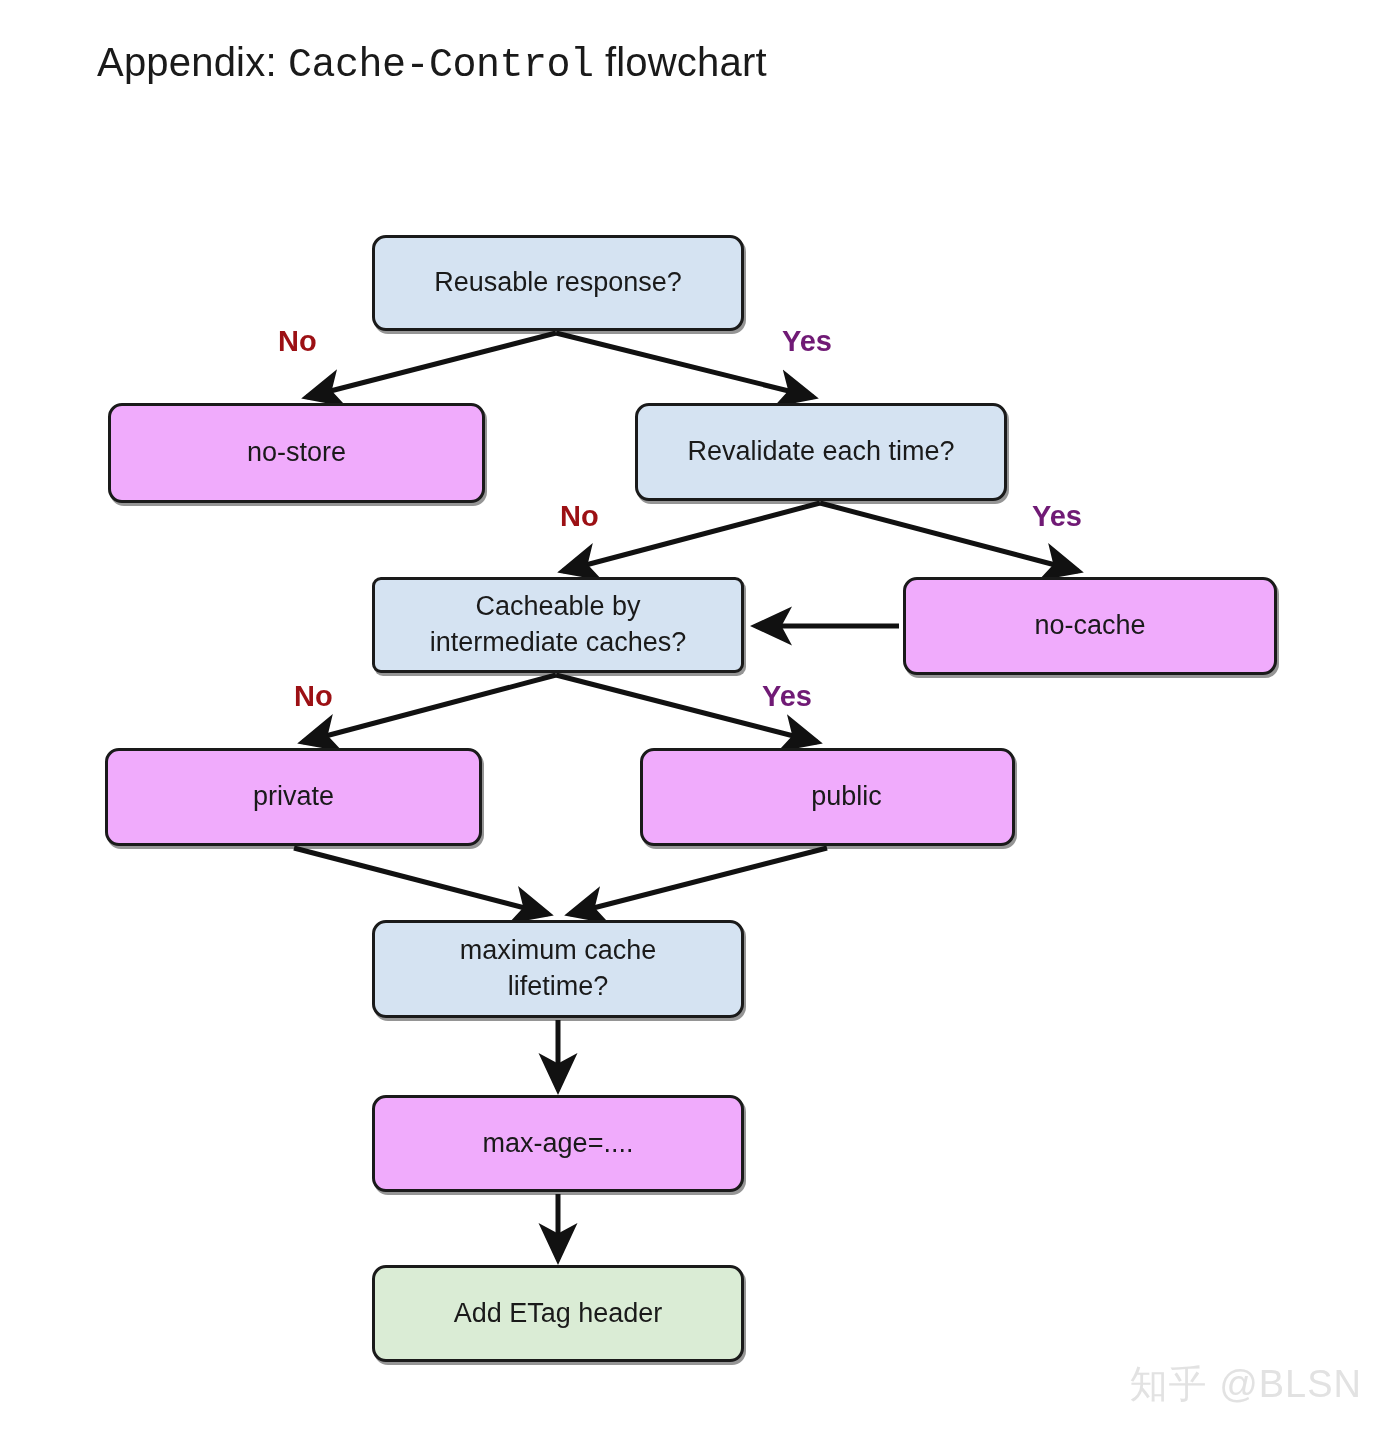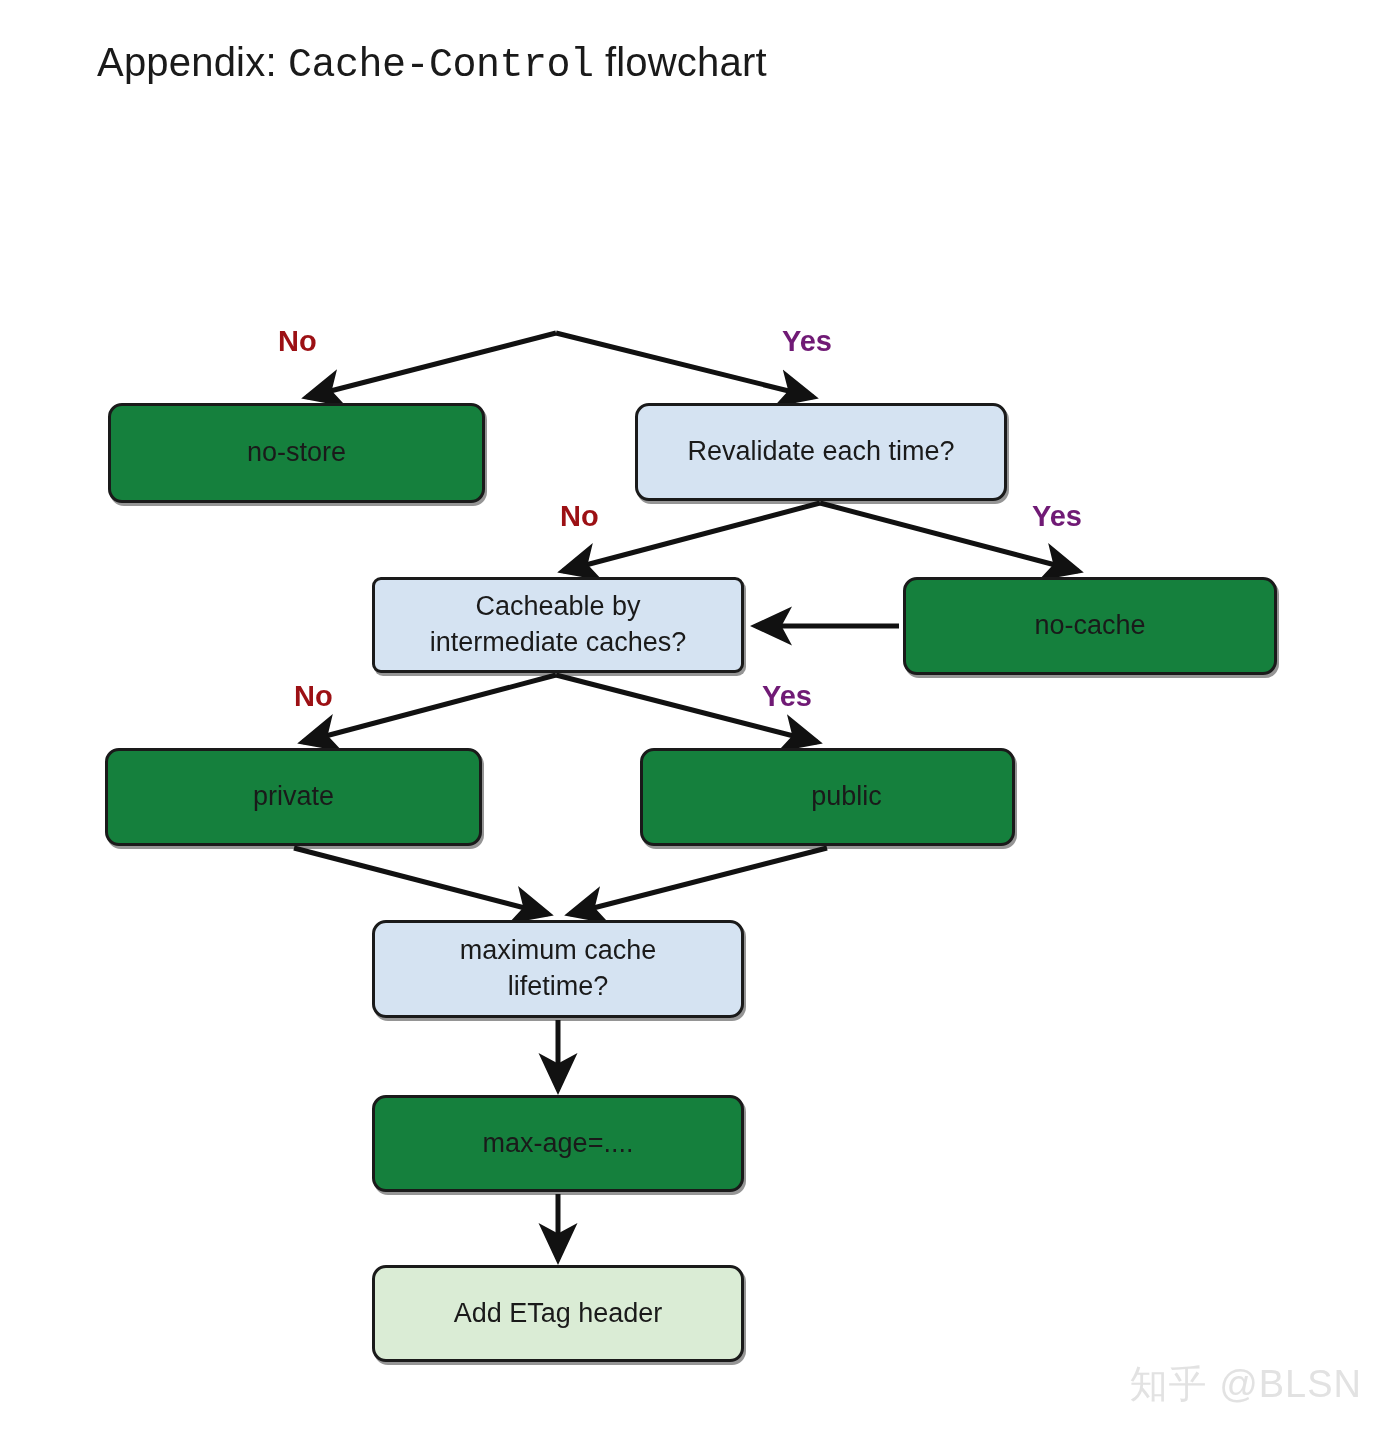--- a/index.html
+++ b/index.html
@@ -50,21 +50,21 @@
     display: flex;
     align-items: center;
     justify-content: center;
     text-align: center;
     color: #1a1a1a;
     font-size: 27px;
     line-height: 1.32;
     box-shadow: 2px 3px 0 rgba(20,20,20,0.45);
   }
   .node.decision { background: #d5e3f2; }
-  .node.action   { background: #15803d; }
+  .node.action   { background: #f0abfc; }
   .node.final    { background: #daecd5; }
   .node.tight    { border-radius: 9px; }
 
   
   .elabel {
     position: absolute;
     font-size: 29px;
     font-weight: bold;
     white-space: nowrap;
   }
@@ -112,20 +112,23 @@
 
     <path d="M294,848 L548,914" fill="none" stroke="#111111" stroke-width="5" marker-end="url(#ah)"></path>
 
     <path d="M827,848 L570,914" fill="none" stroke="#111111" stroke-width="5" marker-end="url(#ah)"></path>
 
     <path d="M558,1020 L558,1089" fill="none" stroke="#111111" stroke-width="5" marker-end="url(#ah)"></path>
 
     <path d="M558,1194 L558,1259" fill="none" stroke="#111111" stroke-width="5" marker-end="url(#ah)"></path>
   </svg>
 
+  <div class="node decision" style="left:372px; top:235px; width:372px; height:96px;">
+    <span>Reusable response?</span>
+  </div>
 
   <div class="node action" style="left:108px; top:403px; width:377px; height:100px;">
     <span>no-store</span>
   </div>
 
   <div class="node decision" style="left:635px; top:403px; width:372px; height:98px;">
     <span>Revalidate each time?</span>
   </div>
 
   <div class="node decision tight" style="left:372px; top:577px; width:372px; height:96px;">

